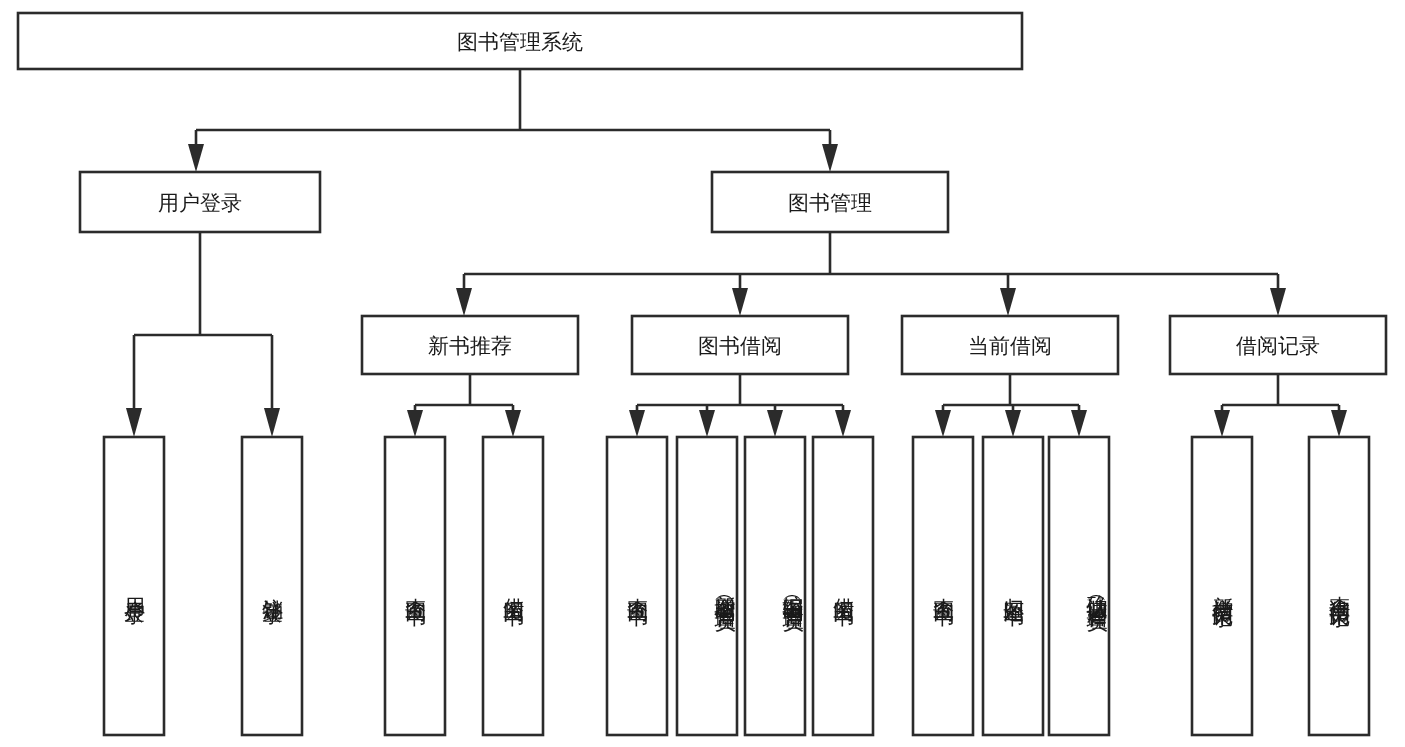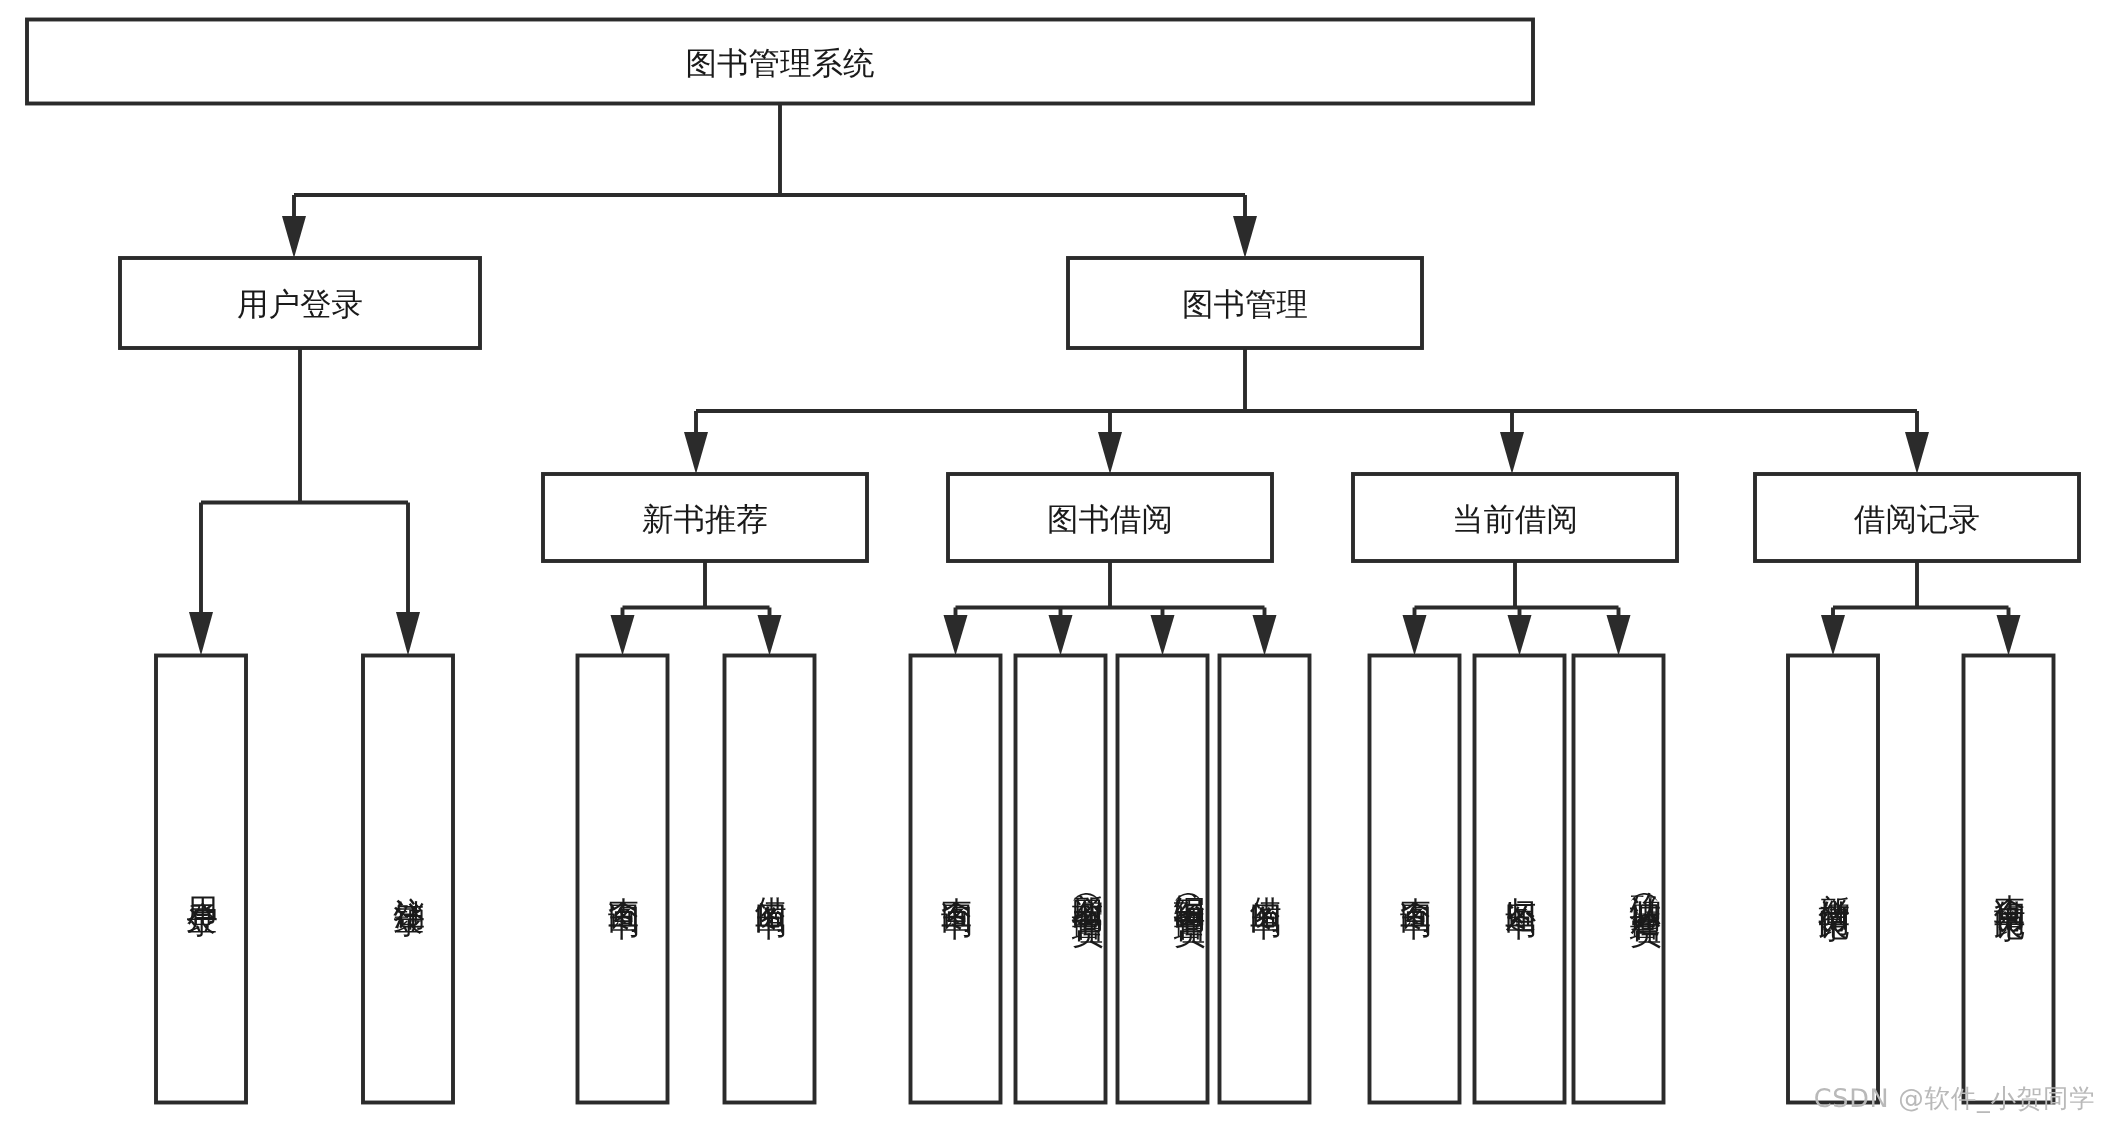--- a/index.html
+++ b/index.html
@@ -230,15 +230,14 @@
   <div class="node-label-v" style="left:913px; top:437px;  width:60px; height:298px; display:flex; align-items:center; justify-content:center;">查询图书</div>
 
   <div class="node-label-v" style="left:983px; top:437px;  width:60px; height:298px; display:flex; align-items:center; justify-content:center;">归还图书</div>
 
   <div class="node-label-v" style="left:1049px; top:443px; width:60px; height:292px; display:flex; align-items:flex-start; justify-content:center;">确认归还（管理员）</div>
 
   <div class="node-label-v" style="left:1192px; top:437px; width:60px; height:298px; display:flex; align-items:center; justify-content:center;">新增借阅记录</div>
 
   <div class="node-label-v" style="left:1309px; top:437px; width:60px; height:298px; display:flex; align-items:center; justify-content:center;">查询借阅记录</div>
 
-  <div class="watermark">CSDN @软件_小贺同学</div>
 
 </div>
 
 </body></html>

